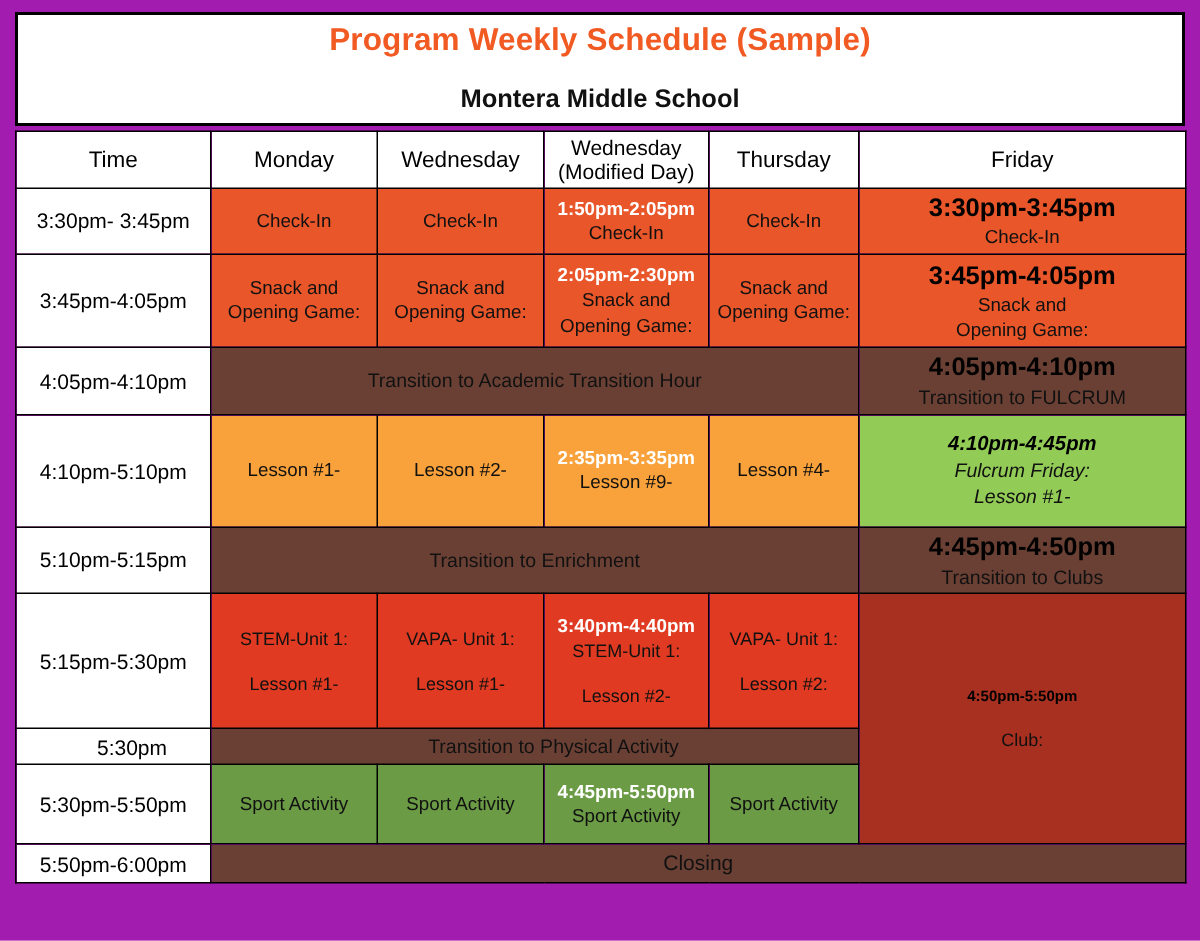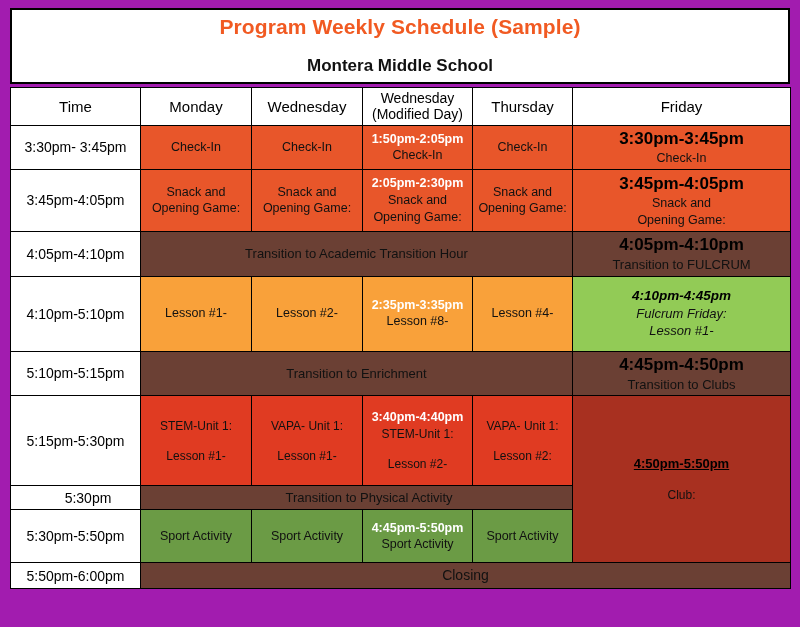--- a/index.html
+++ b/index.html
@@ -131,21 +131,21 @@
   .fill-sport       { background: #6B9B45; }
 
   td.fill-transition { font-size: 13px; }
   td.fill-transition .tm.black { color: #000000; }
 
   
   td.fill-club {
     vertical-align: middle;
     font-size: 15px;
   }
-  td.fill-club .tm.black { font-size: 13px; text-decoration: underline; }
+  td.fill-club .tm.black { font-size: 10px; }
   td.fill-club .sp { height: 16px; }
 
   
   td.fill-fulcrum { vertical-align: top; padding-top: 4px; font-style: italic; }
   td.fill-fulcrum .tm.black { font-size: 13.5px; }
   td.fill-fulcrum .ln { font-size: 13px; }
 
   
   tr.r-checkin td     { height: 42px; }
   tr.r-snack td       { height: 62px; }
@@ -261,21 +261,21 @@
       <tr class="r-lesson">
         <td class="timecell">4:10pm-5:10pm</td>
         <td class="cell fill-lesson">
           <span class="ln">Lesson #1-</span>
         </td>
         <td class="cell fill-lesson">
           <span class="ln">Lesson #2-</span>
         </td>
         <td class="cell fill-lesson">
           <span class="tm white">2:35pm-3:35pm</span>
-          <span class="ln">Lesson #8-</span>
+          <span class="ln">Lesson #9-</span>
         </td>
         <td class="cell fill-lesson">
           <span class="ln">Lesson #4-</span>
         </td>
         <td class="cell fill-fulcrum">
           <span class="tm black">4:10pm-4:45pm</span>
           <span class="ln">Fulcrum Friday:</span>
           <span class="ln">Lesson #1-</span>
         </td>
       </tr>

